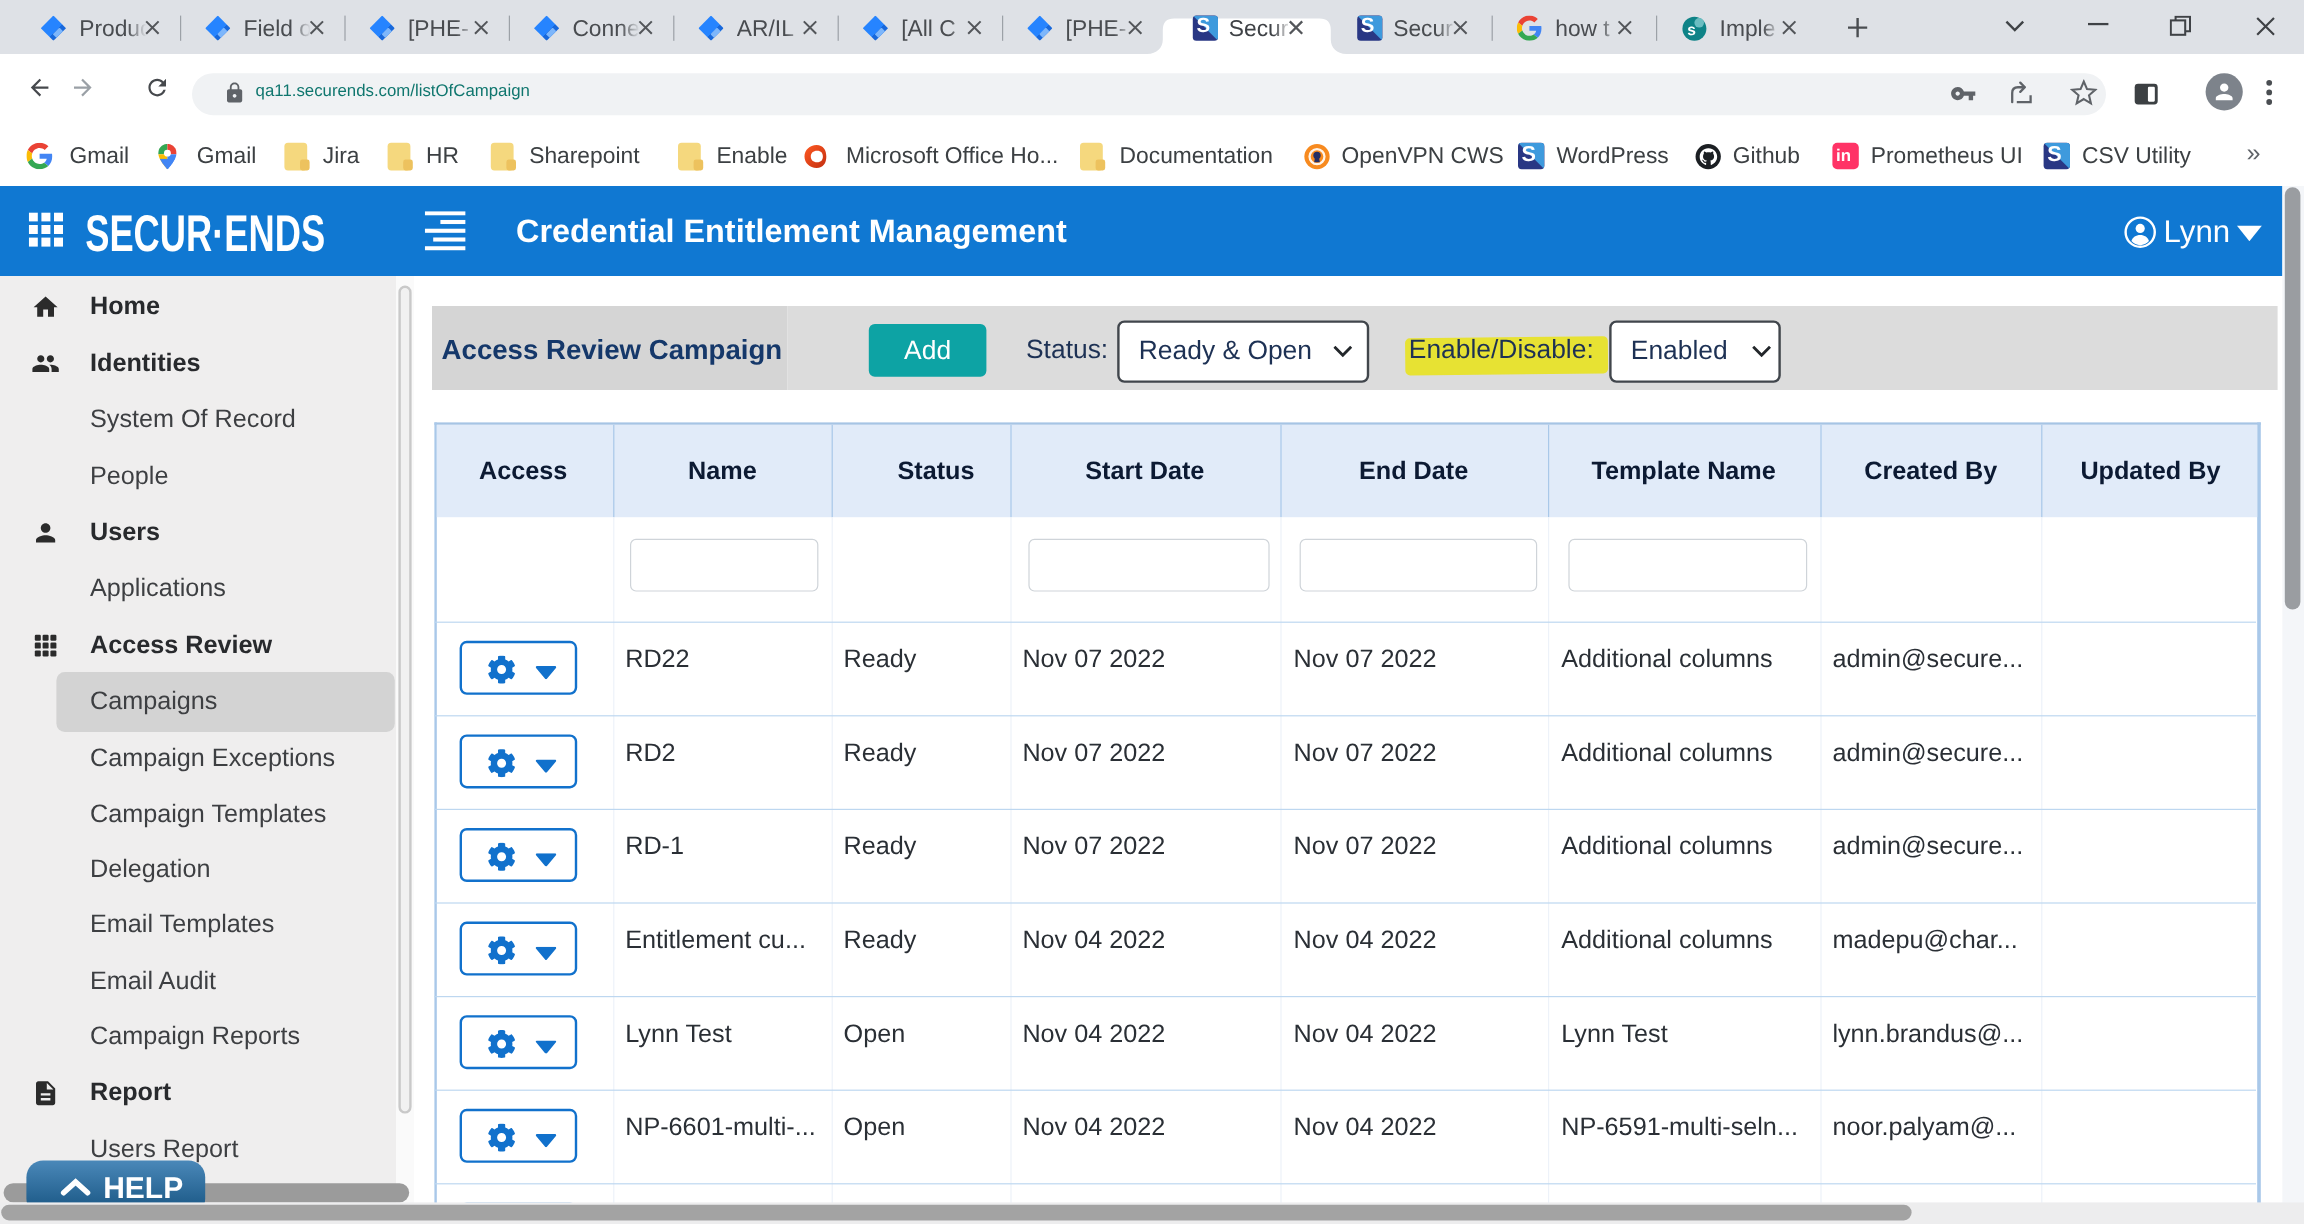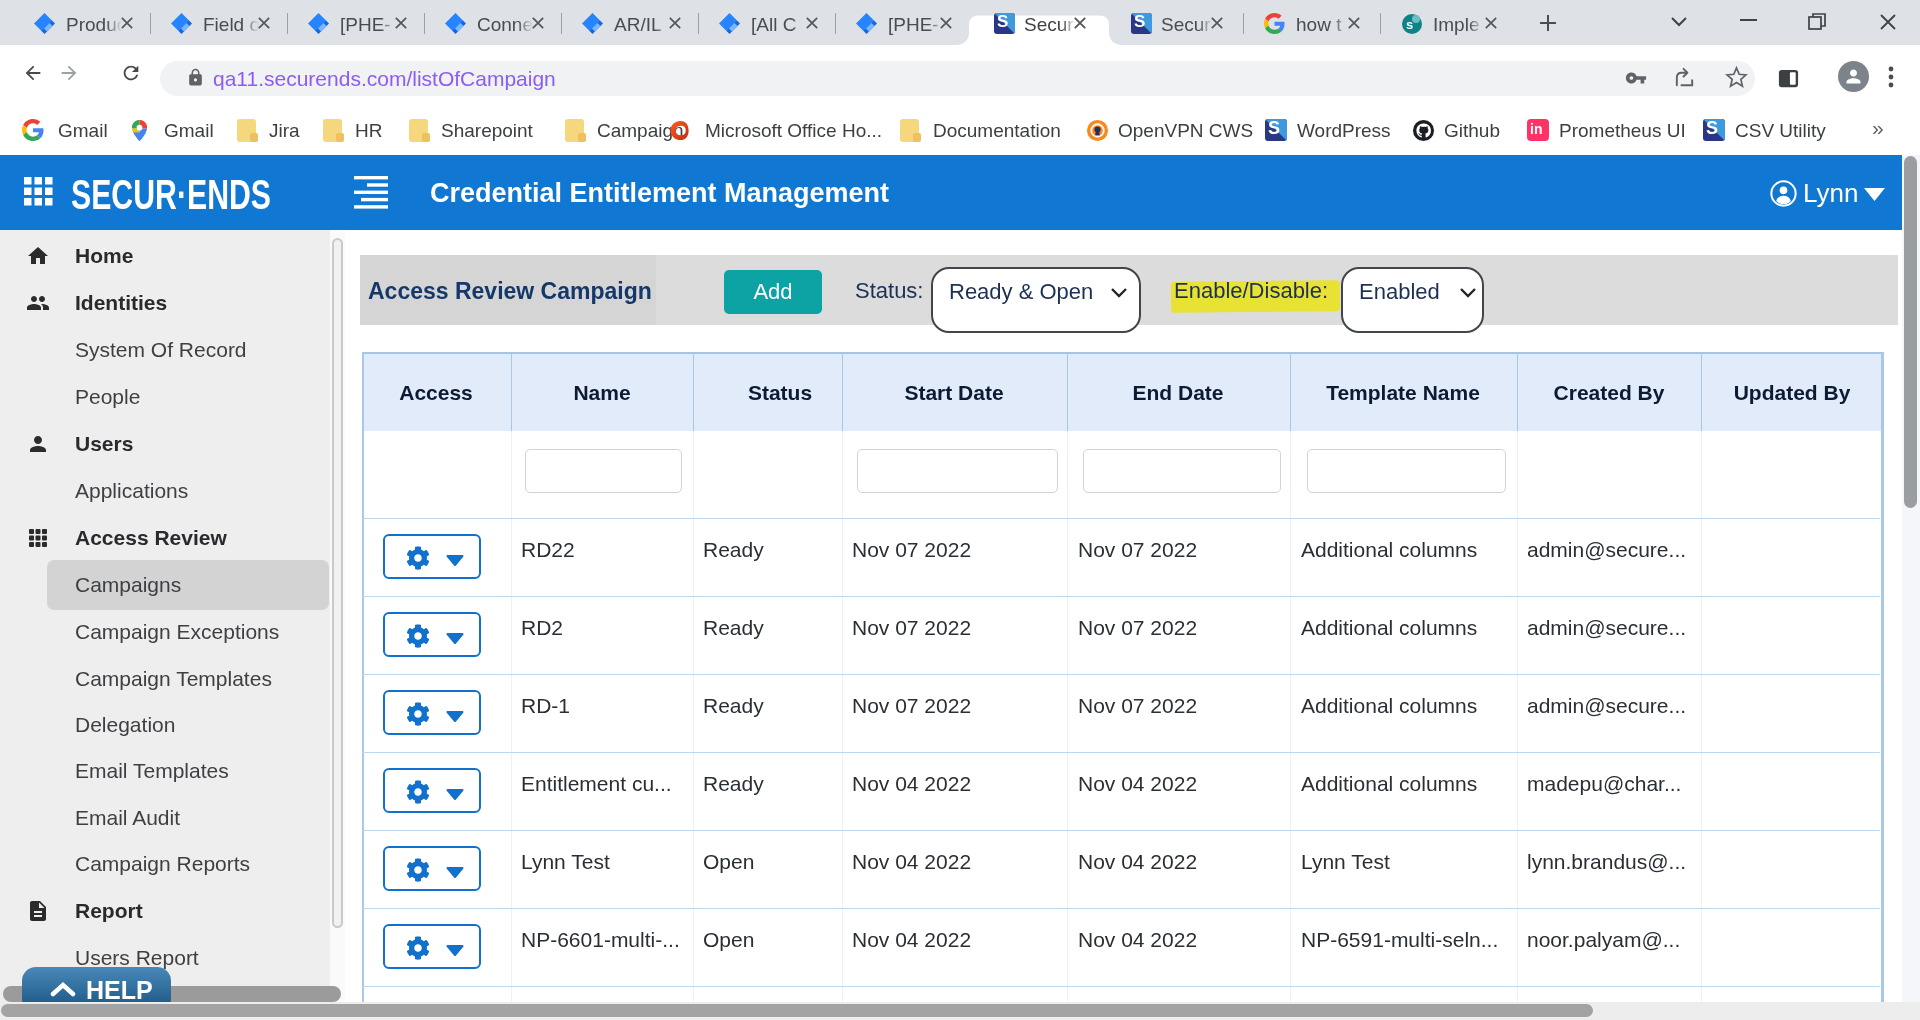--- a/index.html
+++ b/index.html
@@ -14,21 +14,21 @@
 .tabsep { position:absolute; top:13px; width:1px; height:21px; background:#9ca1a7; }
 .fav { position:absolute; top:13px; width:21px; height:21px; }
 .sq { position:relative; width:21px; height:21px; border-radius:3px; overflow:hidden; background:#293784; }
 .sq svg { position:absolute; left:0; top:0; }
 .sq .s { position:absolute; left:3px; top:-1px; color:#fff; font-size:17px; font-weight:bold; }
 .jira { width:21px; height:21px; background:linear-gradient(315deg,#1868db 0 40%,#2684ff 40%); clip-path:polygon(50% 0,100% 50%,50% 100%,0 50%); }
 .jira:after { content:""; position:absolute; left:10px; top:10px; width:11px; height:11px; background:#7db6fb; clip-path:polygon(50% 0,100% 50%,50% 100%,0 50%); }
 
 #toolbar { position:absolute; left:0; top:45px; width:1920px; height:62px; background:#fff; }
 #omni { position:absolute; left:160px; top:16px; width:1595px; height:35px; border-radius:18px; background:#f0f2f4; }
-#urltxt { position:absolute; left:213px; top:22px; font-size:21px; color:#8b5cf6; }
+#urltxt { position:absolute; left:213px; top:22px; font-size:14px; color:#0f766e; }
 
 #bookmarks { position:absolute; left:0; top:107px; width:1920px; height:48px; background:#fff; }
 .bm { position:absolute; top:12px; height:24px; }
 .bmtxt { position:absolute; top:1px; font-size:19px; color:#3c4043; white-space:nowrap;text-align:right; }
 .folder { position:absolute; width:19px; height:23px; background:#f5d87e; border-radius:3px; }
 .folder:after { content:""; position:absolute; right:-2px; bottom:0px; width:8px; height:9px; background:#edc25e; border-radius:2px; }
 
 #appheader { position:absolute; left:0; top:155px; width:1902px; height:75px; background:#1078d2; }
 #apptitle { position:absolute; left:430px; top:23px; font-size:27px; font-weight:600; color:#fff; }
 #lynn { position:absolute; left:1803px; top:23px; font-size:26px; color:#fff; }
@@ -42,21 +42,21 @@
 
 #sbvtrack { position:absolute; left:330px; top:230px; width:15px; height:790px; background:#fafafa; }
 #sbvthumb { position:absolute; left:2px; top:8px; width:11px; height:690px; background:#f1f1f1; border:2px solid #c9c9c9; border-radius:7px; }
 
 #main { position:absolute; left:345px; top:230px; width:1557px; height:790px; background:#fff; }
 #band1 { position:absolute; left:15px; top:25px; width:296px; height:70px; background:#d5d5d5; }
 #band2 { position:absolute; left:311px; top:25px; width:1242px; height:70px; background:#dcdcdc; }
 #arc { position:absolute; left:23px; top:48px; font-size:23px; font-weight:bold; color:#15386a; }
 #addbtn { position:absolute; left:379px; top:40px; width:98px; height:44px; background:#0da3a4; border-radius:5px; color:#fff; font-size:22px; text-align:center; line-height:44px; }
 .lbl { position:absolute; font-size:22px; color:#1d3154; }
-.sel { position:absolute; top:37px; height:66px; background:#fff; border:2px solid #41464c; border-radius:18px; font-size:22px; color:#1d3154; }
+.sel { position:absolute; top:37px; height:52px; background:#fff; border:2px solid #41464c; border-radius:6px; font-size:22px; color:#1d3154; }
 .sel span { position:absolute; left:16px; top:10px; }
 #hl { position:absolute; left:826px; top:51px; width:169px; height:31px; background:#e7e233; transform:rotate(-0.6deg); border-radius:4px; }
 
 #tbl { position:absolute; left:17px; top:122px; width:1522px; height:668px; }
 .hcell { position:absolute; top:29px; font-size:21px; font-weight:bold; color:#0c1a33; text-align:center; }
 .vsep { position:absolute; width:1px; height:77px; background:#a9c8e9; }
 .vsepf { position:absolute; width:1px; background:#edf2f9; }
 .rowline { position:absolute; left:0; width:1518px; height:1px; background:#bdd7f0; }
 .cell { position:absolute; font-size:21px; color:#2a2f35; white-space:nowrap; }
 .finput { position:absolute; top:97px; height:44px; background:#fff; border:1px solid #cfd4d9; border-radius:5px; }
@@ -274,21 +274,21 @@
     <div class="bm" style="left:323px">
         <div class="folder"></div>
         <div class="bmtxt" style="left:32px">HR</div>
       </div>
     <div class="bm" style="left:409px">
         <div class="folder"></div>
         <div class="bmtxt" style="left:32px">Sharepoint</div>
       </div>
     <div class="bm" style="left:565px">
         <div class="folder"></div>
-        <div class="bmtxt" style="left:32px">Campaign</div>
+        <div class="bmtxt" style="left:32px">Enable</div>
       </div>
     <div class="bm" style="left:668px"><svg width="23" height="23" viewBox="0 0 24 24">
           <defs>
             <linearGradient id="ofc" x1="0" y1="0" x2="1" y2="1">
               <stop offset="0" stop-color="#ff5a22"></stop>
               <stop offset="1" stop-color="#c22e10"></stop>
             </linearGradient>
           </defs>
           <path d="M13 2 C19 2 21.5 6.5 21.5 12 C21.5 17.5 19 22 13 22 C7 22 2.5 17.5 2.5 12 C2.5 6.5 7 2 13 2 Z M13.5 7 C10 7 8 9 8 12 C8 15 10 17 13.5 17 C17 17 18.5 15 18.5 12 C18.5 9 17 7 13.5 7 Z" fill="url(#ofc)"></path>
         </svg><div class="bmtxt" style="left:37px">Microsoft Office Ho...</div></div>

